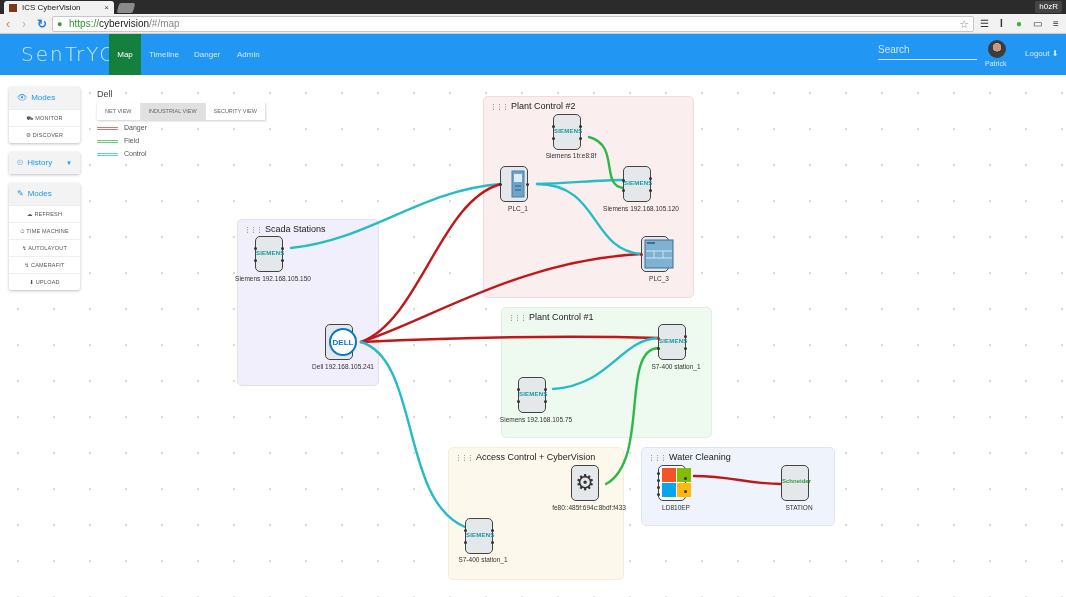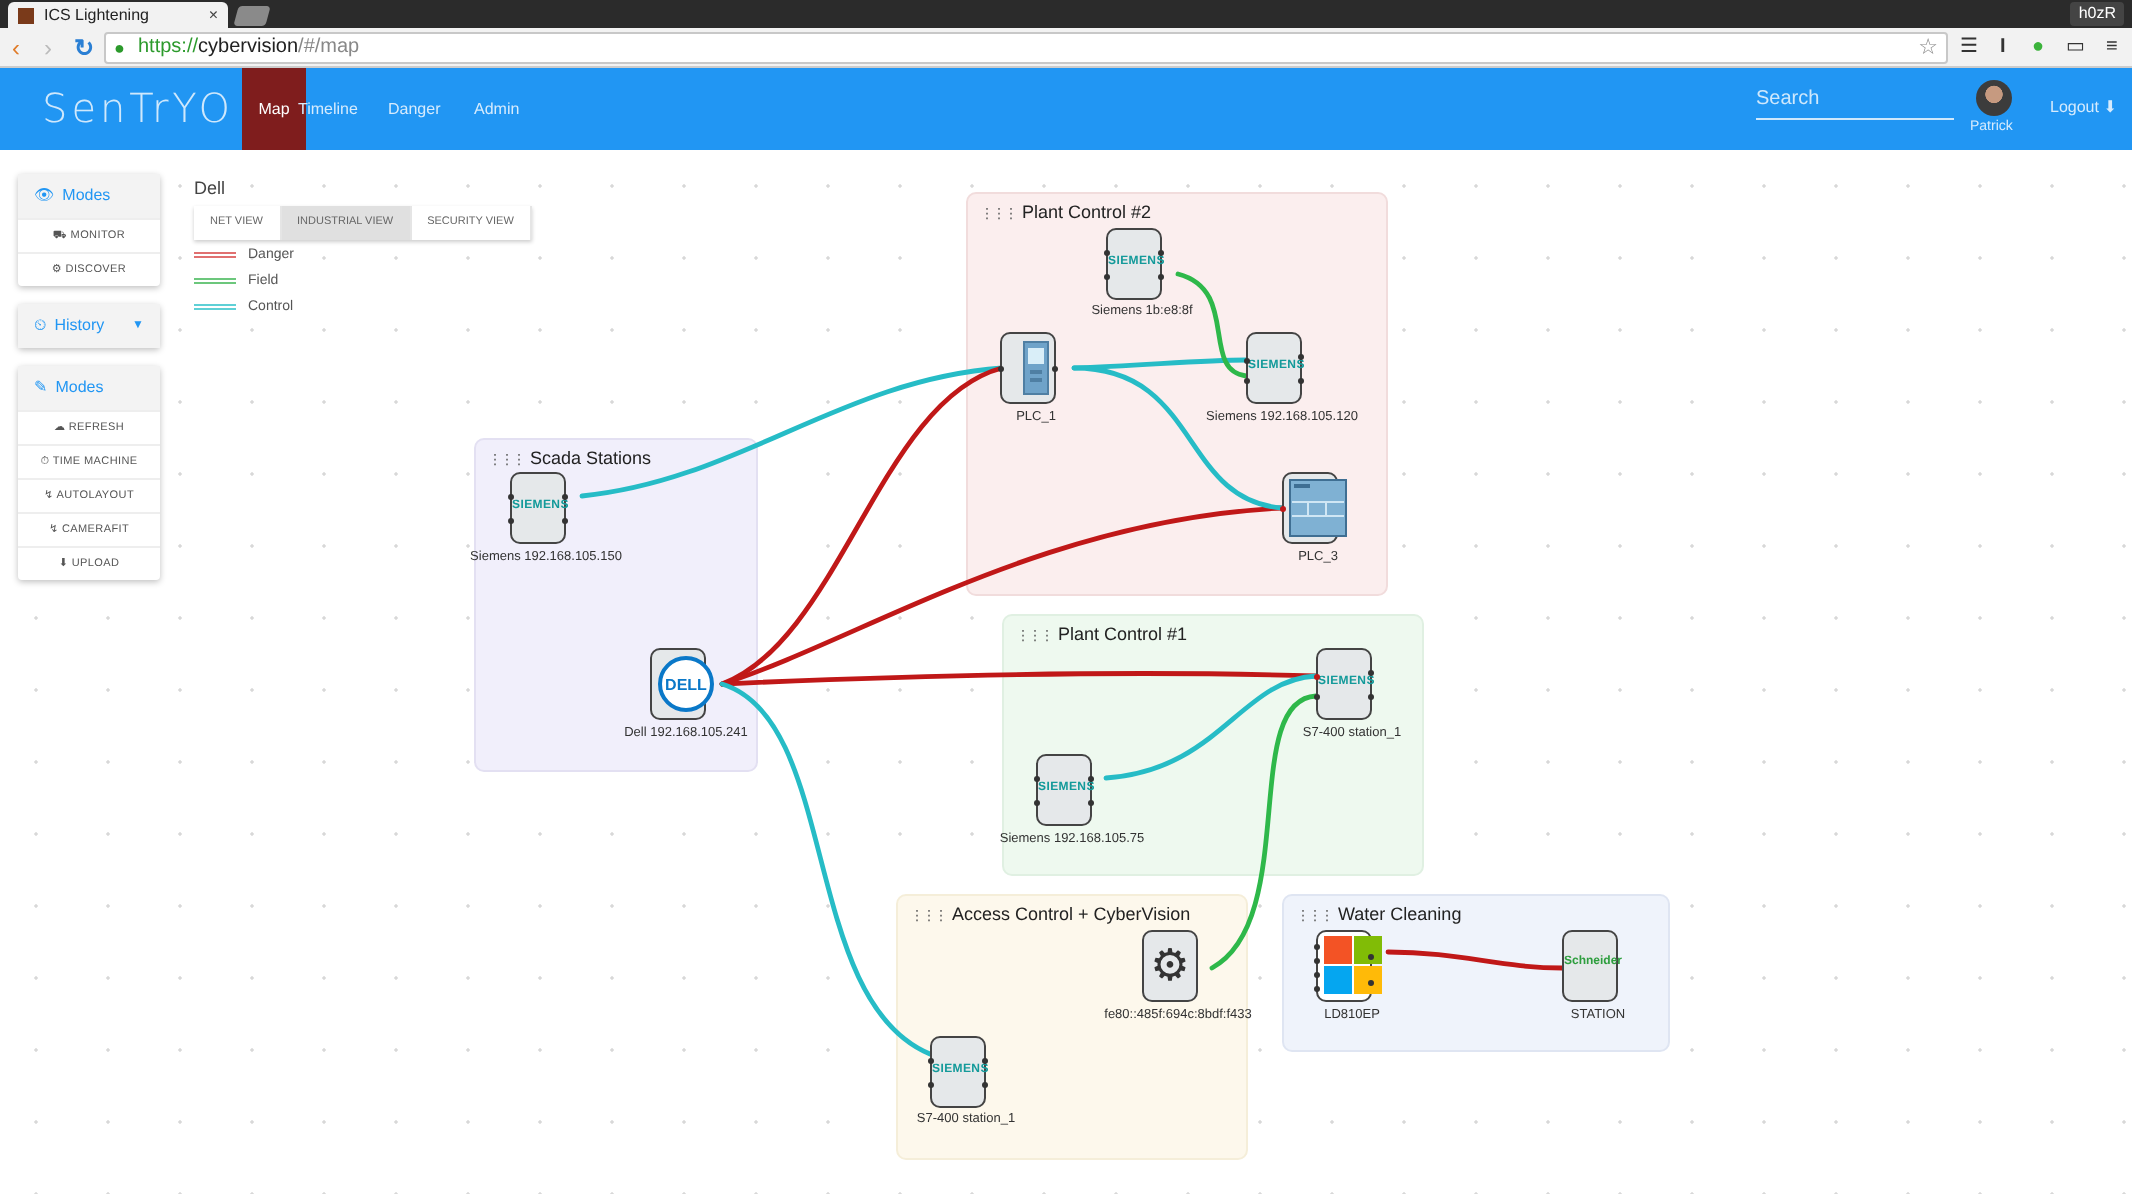--- a/index.html
+++ b/index.html
@@ -16,21 +16,21 @@
   .urlbar { position: absolute; left: 52px; top: 2px; width: 922px; height: 16px; background: #fff; border: 1px solid #c8c8c8; border-radius: 2px; font-size: 10px; line-height: 14px; padding-left: 16px; color: #888; }
   .urlbar .lock { position: absolute; left: 4px; top: 0; color: #2c9a2c; font-size: 9px; }
   .urlbar .scheme { color: #2c9a2c; }
   .urlbar .host { color: #222; }
   .urlbar .star { position: absolute; right: 4px; top: 0; color: #888; font-size: 11px; }
   .ext { position: absolute; top: 3px; font-size: 10px; line-height: 14px; color: #333; }
   
   .appbar { position: absolute; left: 0; top: 34px; width: 1066px; height: 41px; background: #2196f3; }
   .logo { position: absolute; left: 21px; top: 8px; font-size: 20px; letter-spacing: 2px; color: #cfe8fc; font-family: "DejaVu Sans", sans-serif; font-weight: 200; }
   .nav-item { position: absolute; top: 0; height: 41px; line-height: 41px; font-size: 8px; color: #d6ebfd; padding: 0 8px; }
-  .nav-item.active { background: #7f1d1d; color: #fff; margin-left: 12px; }
+  .nav-item.active { background: #15803d; color: #fff; }
   .search { position: absolute; left: 878px; top: 8px; width: 99px; height: 18px; border-bottom: 1px solid #cfe8fc; font-size: 10px; line-height: 16px; color: #cfe8fc; }
   .avatar { position: absolute; left: 988px; top: 6px; width: 18px; height: 18px; border-radius: 50%; background: radial-gradient(circle at 50% 40%, #c69a80 0 30%, #3c3c3c 32% 100%); }
   .user-name { position: absolute; left: 985px; top: 26px; font-size: 7px; color: #d6ebfd; }
   .logout { position: absolute; left: 1025px; top: 15px; font-size: 8px; color: #d6ebfd; }
   
   .canvas { position: absolute; left: 0; top: 75px; width: 1066px; height: 522px; background-color: #fff;
     background-image: radial-gradient(circle, #d8d8d8 0.7px, transparent 1px); background-size: 36px 36px; }
   
   .panel { position: absolute; left: 9px; width: 71px; background: #fff; box-shadow: 0 1px 3px rgba(0,0,0,0.25); border-radius: 2px; }
   .panel-head { height: 22px; background: #f3f3f3; font-size: 8px; color: #2196f3; line-height: 22px; padding-left: 8px; position: relative; }
@@ -54,21 +54,21 @@
   .node-label { position: absolute; font-size: 6.5px; color: #333; white-space: nowrap; transform: translateX(-50%); }
   .siemens { position: absolute; left: 0; right: 0; top: 13px; text-align: center; font-size: 6px; font-weight: bold; color: #139a9a; letter-spacing: 0.2px; }
   svg.links { position: absolute; left: 0; top: 0; }
 </style>
 </head>
 <body>
 
 <div class="tabbar">
   <div class="tab">
     <span class="favicon"></span>
-    <span>ICS Lightening</span>
+    <span>ICS CyberVision</span>
     <span class="tab-close">×</span>
   </div>
   <div class="newtab"></div>
   <div class="profile">h0zR</div>
 </div>
 <div class="toolbar">
   <span class="navbtn" style="left:6px;color:#e07b28;">‹</span>
   <span class="navbtn" style="left:22px;color:#bbb;">›</span>
   <span class="navbtn" style="left:37px;color:#2a7fd4;font-weight:bold;">↻</span>
   <div class="urlbar">

